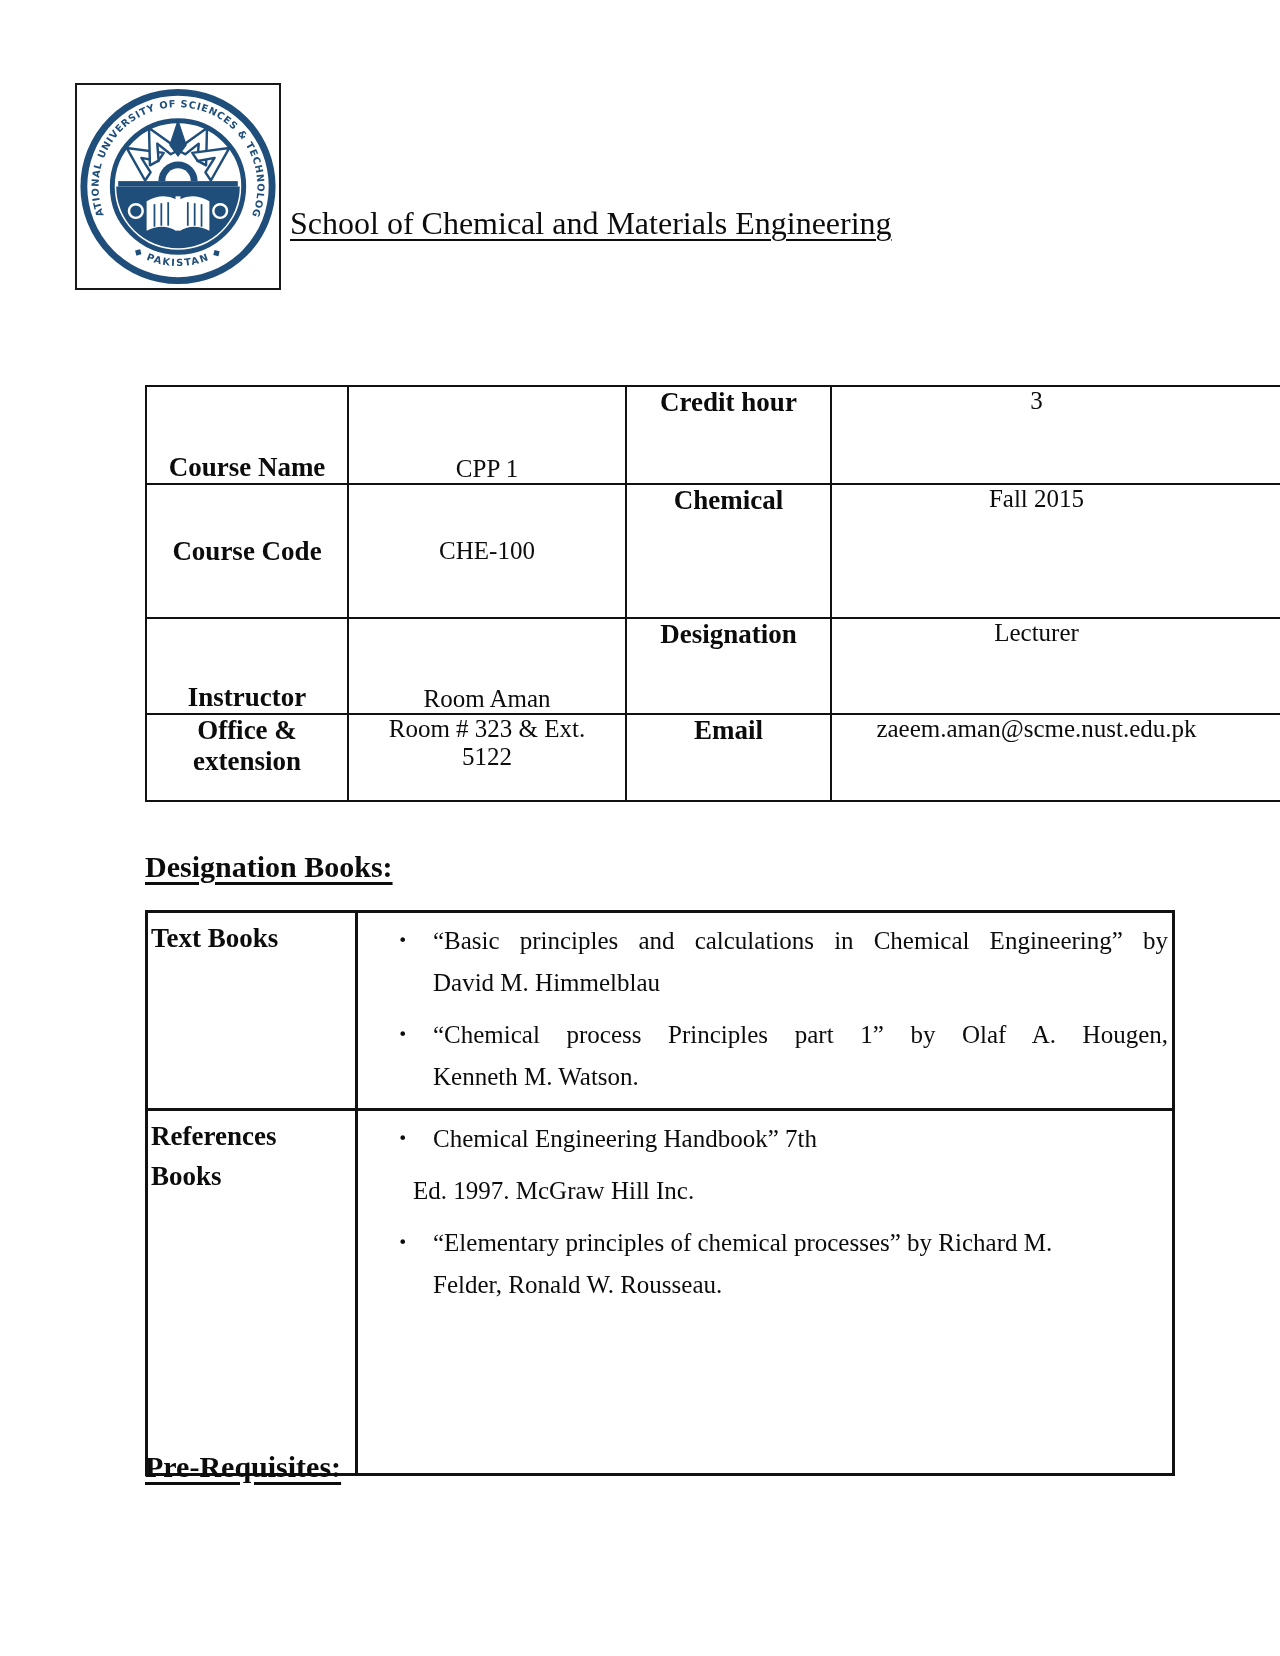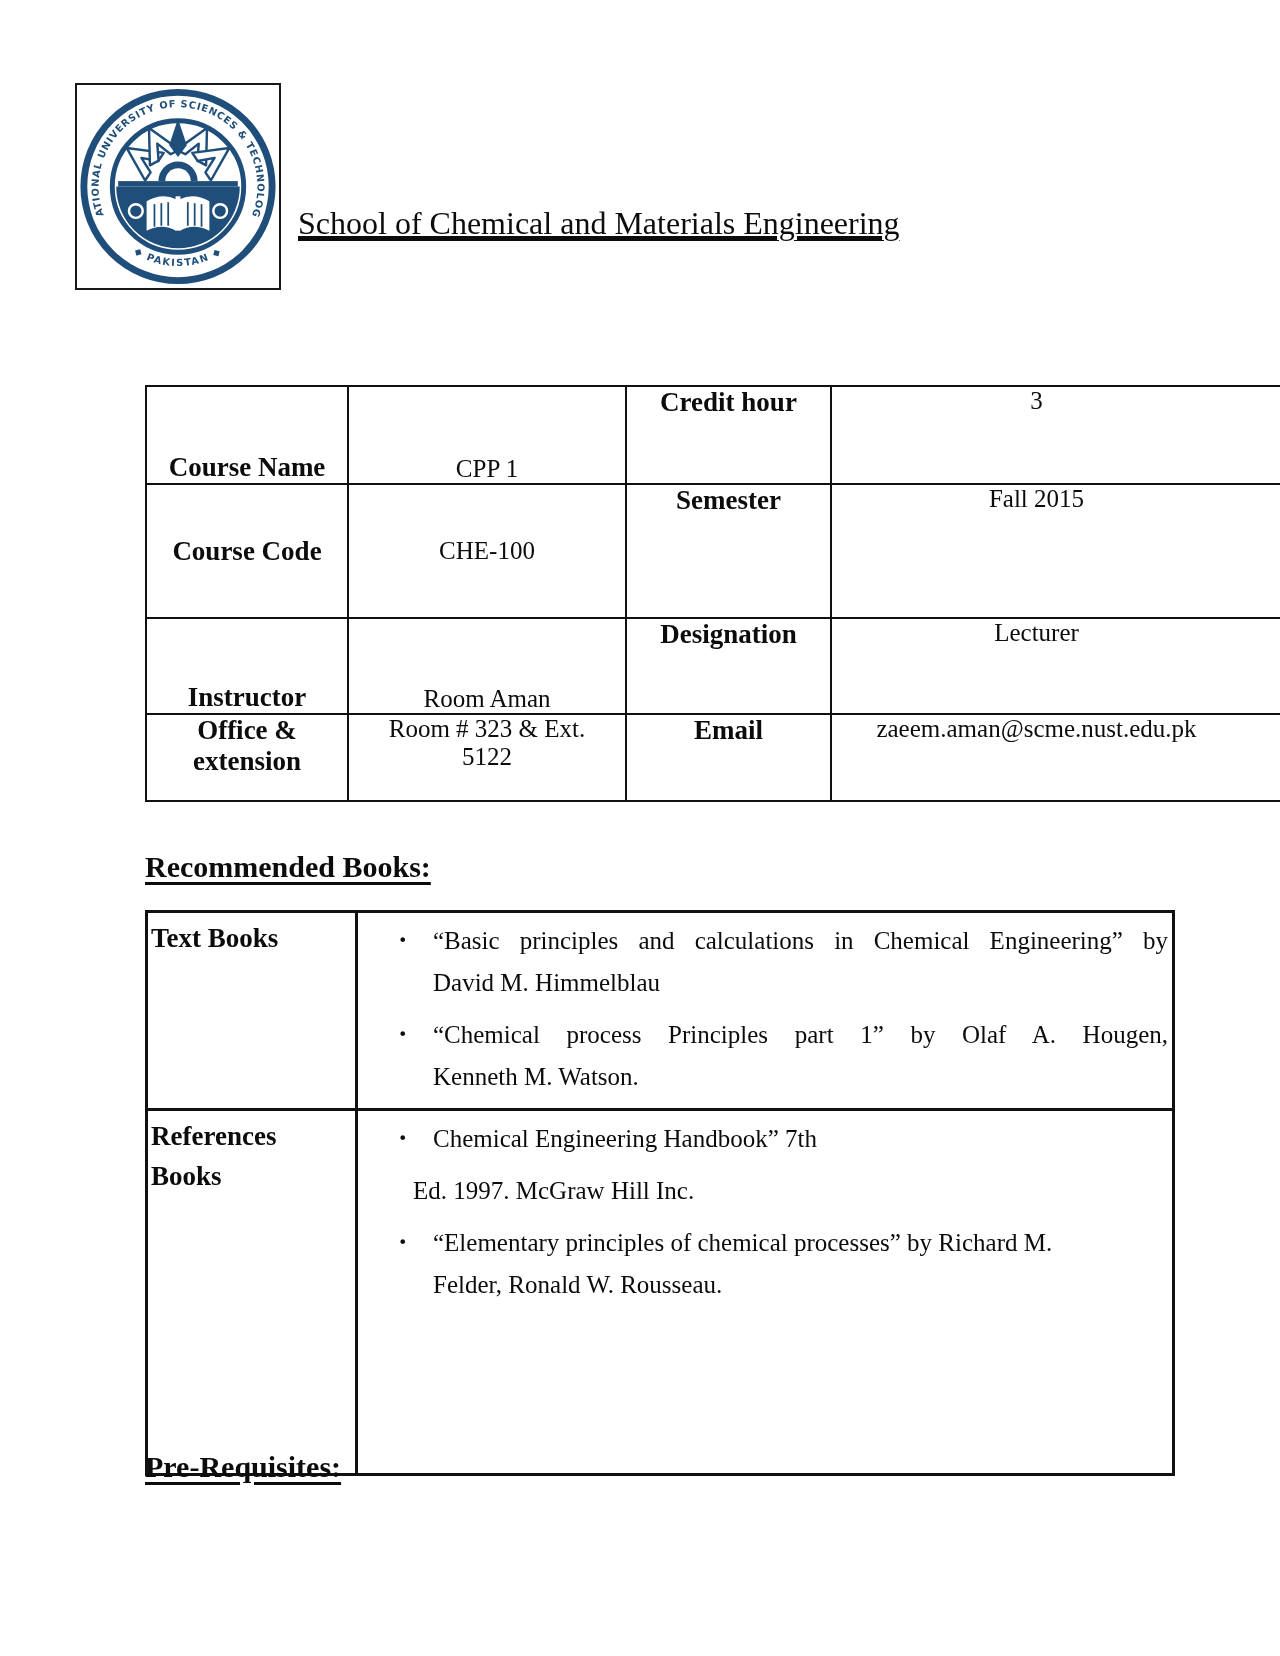--- a/index.html
+++ b/index.html
@@ -9,21 +9,21 @@
   }
 
   
   .logo-box {
     position:absolute; left:75px; top:83px; width:202px; height:203px;
     border:2px solid #181818; background:#fff;
   }
   .logo-box svg { width:100%; height:100%; display:block; }
 
   
-  .main-headings { position:absolute; left:298px; top:204px;text-decoration:underline; }
+  .main-headings { position:absolute; left:290px; top:204px; }
   .main-headings h1 {
     margin:0 0 29px 0; font-size:32px; line-height:38px; font-weight:normal;
     text-decoration:underline; text-decoration-thickness:2px; text-underline-offset:5px;
     white-space:nowrap;
   }
 
   
   table.course {
     position:absolute; left:145px; top:385px; width:1150px;
     border-collapse:collapse; table-layout:fixed;
@@ -136,39 +136,39 @@
     <tbody>
         <tr class="cr1">
       <td class="lbl va-bottom">Course Name</td>
       <td class="val va-bottom">CPP 1</td>
       <td class="lbl va-top">Credit hour</td>
       <td class="val va-top c4">3</td>
     </tr>
     <tr class="cr2">
       <td class="lbl va-mid">Course Code</td>
       <td class="val va-mid">CHE-100</td>
-      <td class="lbl va-top">Semester</td>
+      <td class="lbl va-top">Chemical</td>
       <td class="val va-top c4">Fall 2015</td>
     </tr>
     <tr class="cr3">
       <td class="lbl va-bottom">Instructor</td>
       <td class="val va-bottom">Room Aman</td>
       <td class="lbl va-top">Designation</td>
       <td class="val va-top c4">Lecturer</td>
     </tr>
     <tr class="cr4">
       <td class="lbl va-top">Office &amp; extension</td>
       <td class="val va-top">Room # 323 &amp; Ext. 5122</td>
       <td class="lbl va-top">Email</td>
       <td class="val va-top c4">zaeem.aman@scme.nust.edu.pk</td>
     </tr>
   </tbody>
     </table>
 
-  <h2 id="recommended-heading" class="section-heading">Recommended Books:</h2>
+  <h2 id="recommended-heading" class="section-heading">Designation Books:</h2>
 
   <table class="books">
     <colgroup>
         <col style="width:210px">
         <col style="width:817px">
       </colgroup>
     <tbody>
         <tr class="br1">
       <td class="blabel">Text Books</td>
       <td class="booklist">

